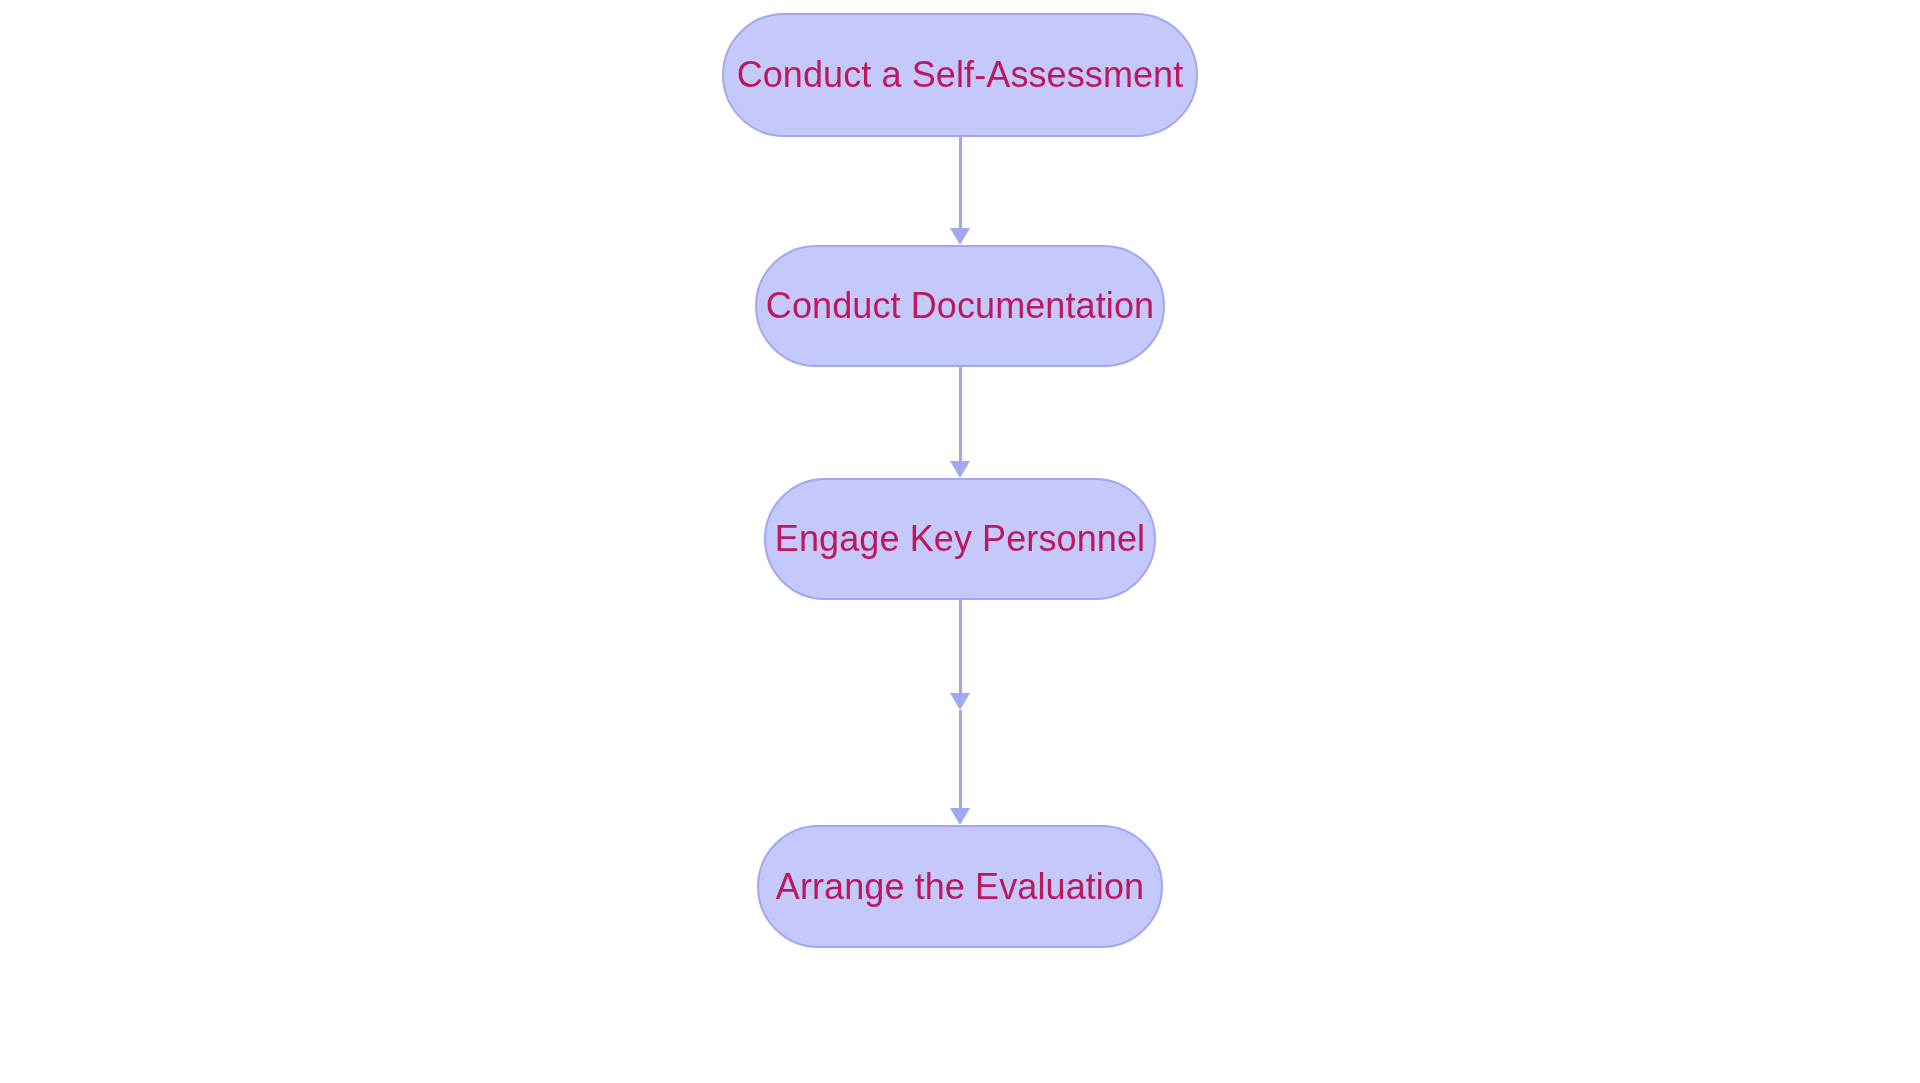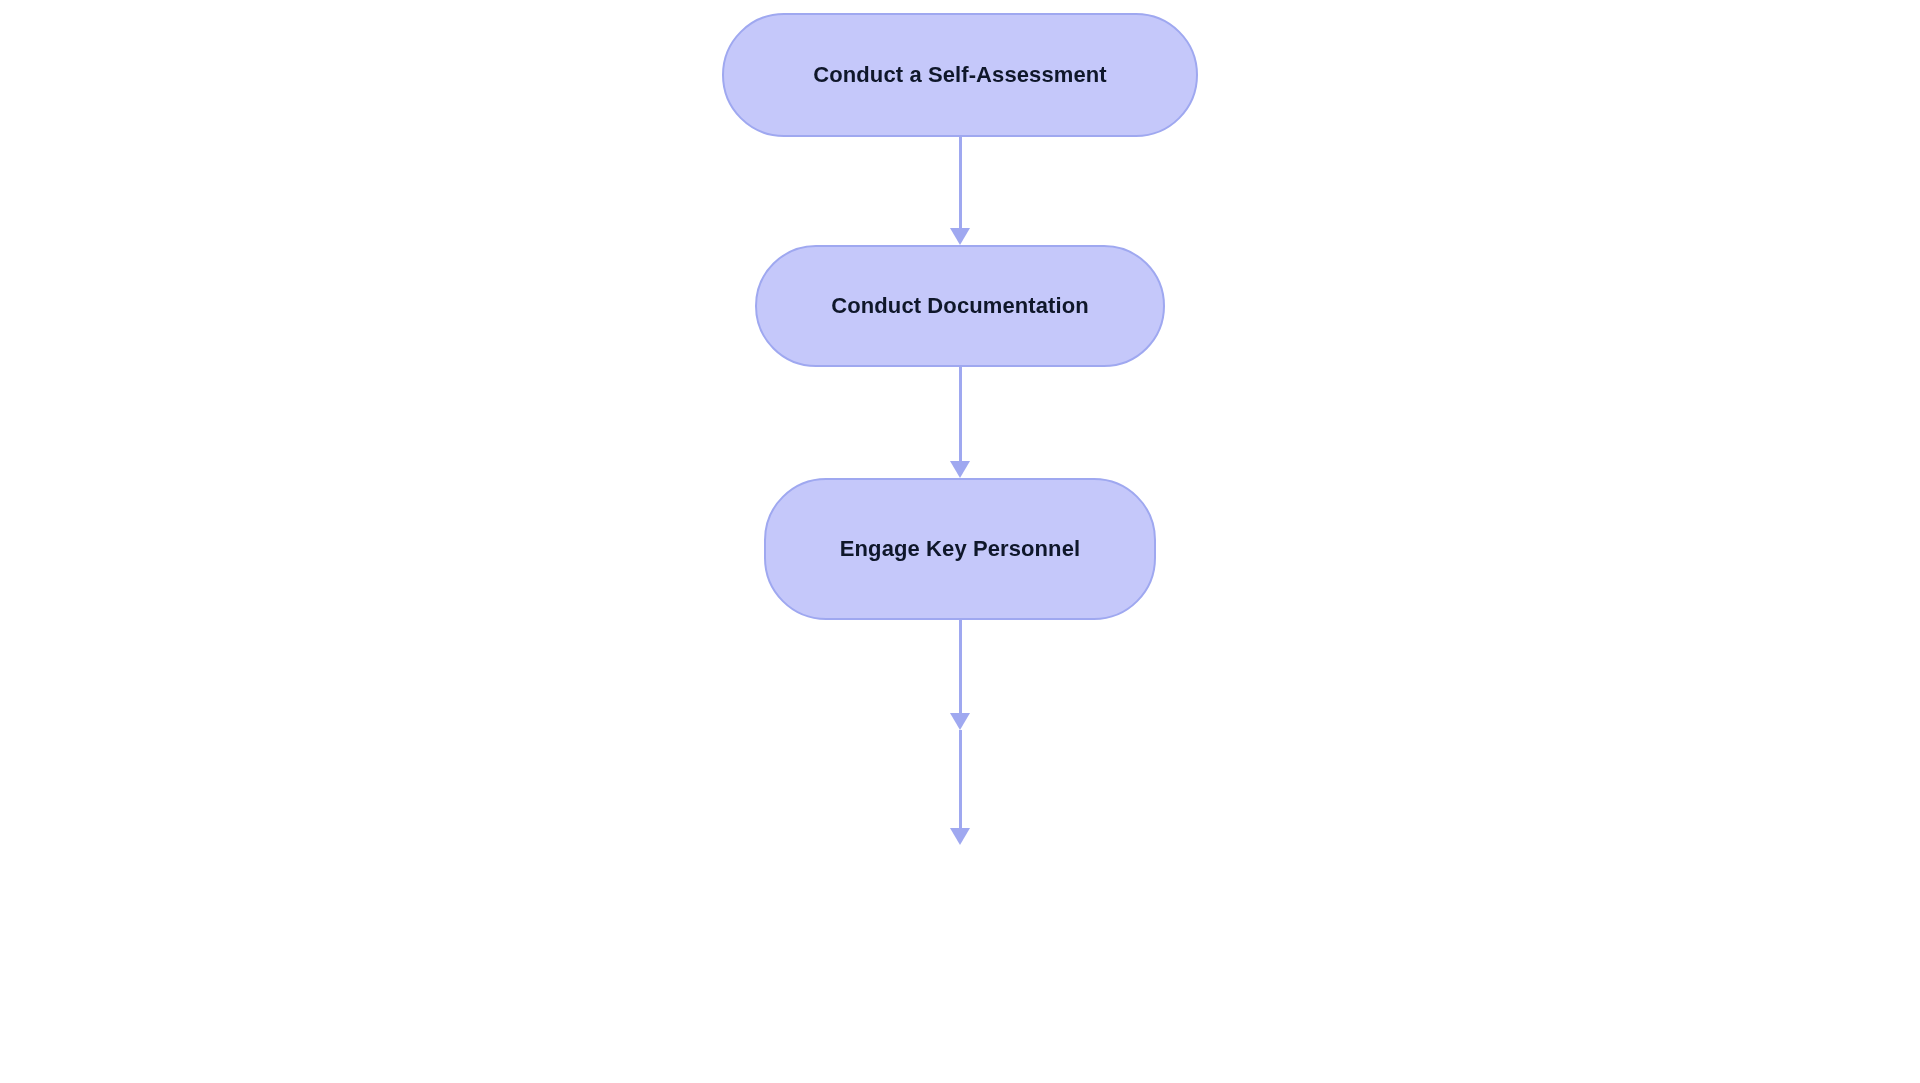--- a/index.html
+++ b/index.html
@@ -36,23 +36,23 @@
     justify-content: center;
     background: #c5c8fa;
     border: 2px solid #9fa8f0;
     border-radius: 62px;
     color: #3333cc;
     text-align: center;
     white-space: nowrap;
     line-height: 1;
   }
   .node-label {
-    font-size: 22px;
-    font-weight: 700;
-    color: #0f172a;
+    font-size: 36px;
+    font-weight: 400;
+    color: #be185d;
     letter-spacing: 0.1px;
     font-family: "Liberation Sans", sans-serif;
   }
   .connector {
     position: relative;
     display: flex;
     flex-direction: column;
     align-items: center;
     justify-content: flex-start;
   }
@@ -87,30 +87,33 @@
 
     <div class="node" style="width:410px;height:122px;">
       <span class="node-label">Conduct Documentation</span>
     </div>
 
     <div class="connector" style="height:111px;">
       <div class="connector-line"></div>
       <div class="connector-head"></div>
     </div>
 
-    <div class="node" style="width:392px;height:142px;">
+    <div class="node" style="width:392px;height:122px;">
       <span class="node-label">Engage Key Personnel</span>
     </div>
 
     <div class="connector" style="height:110px;">
       <div class="connector-line"></div>
       <div class="connector-head"></div>
     </div>
 
 
     <div class="connector" style="height:115px;">
       <div class="connector-line"></div>
       <div class="connector-head"></div>
     </div>
 
+    <div class="node" style="width:406px;height:123px;">
+      <span class="node-label">Arrange the Evaluation</span>
+    </div>
 
   </div>
 </div>
 
 </body></html>

